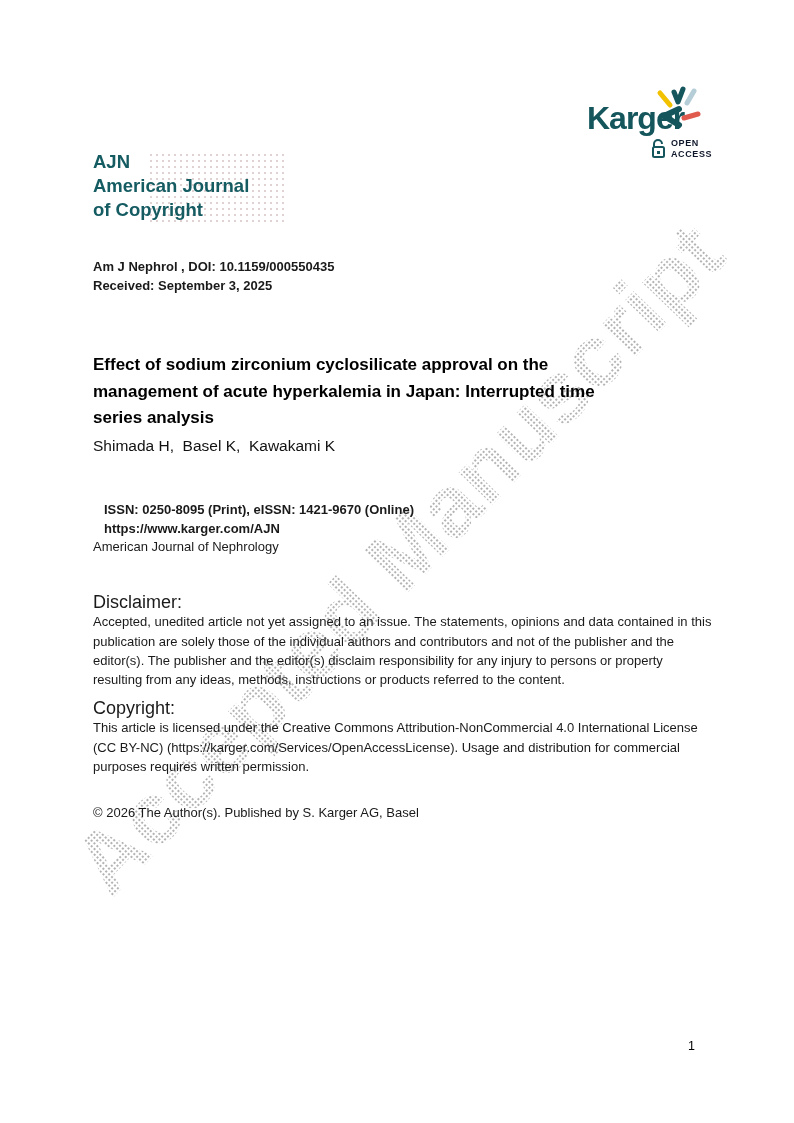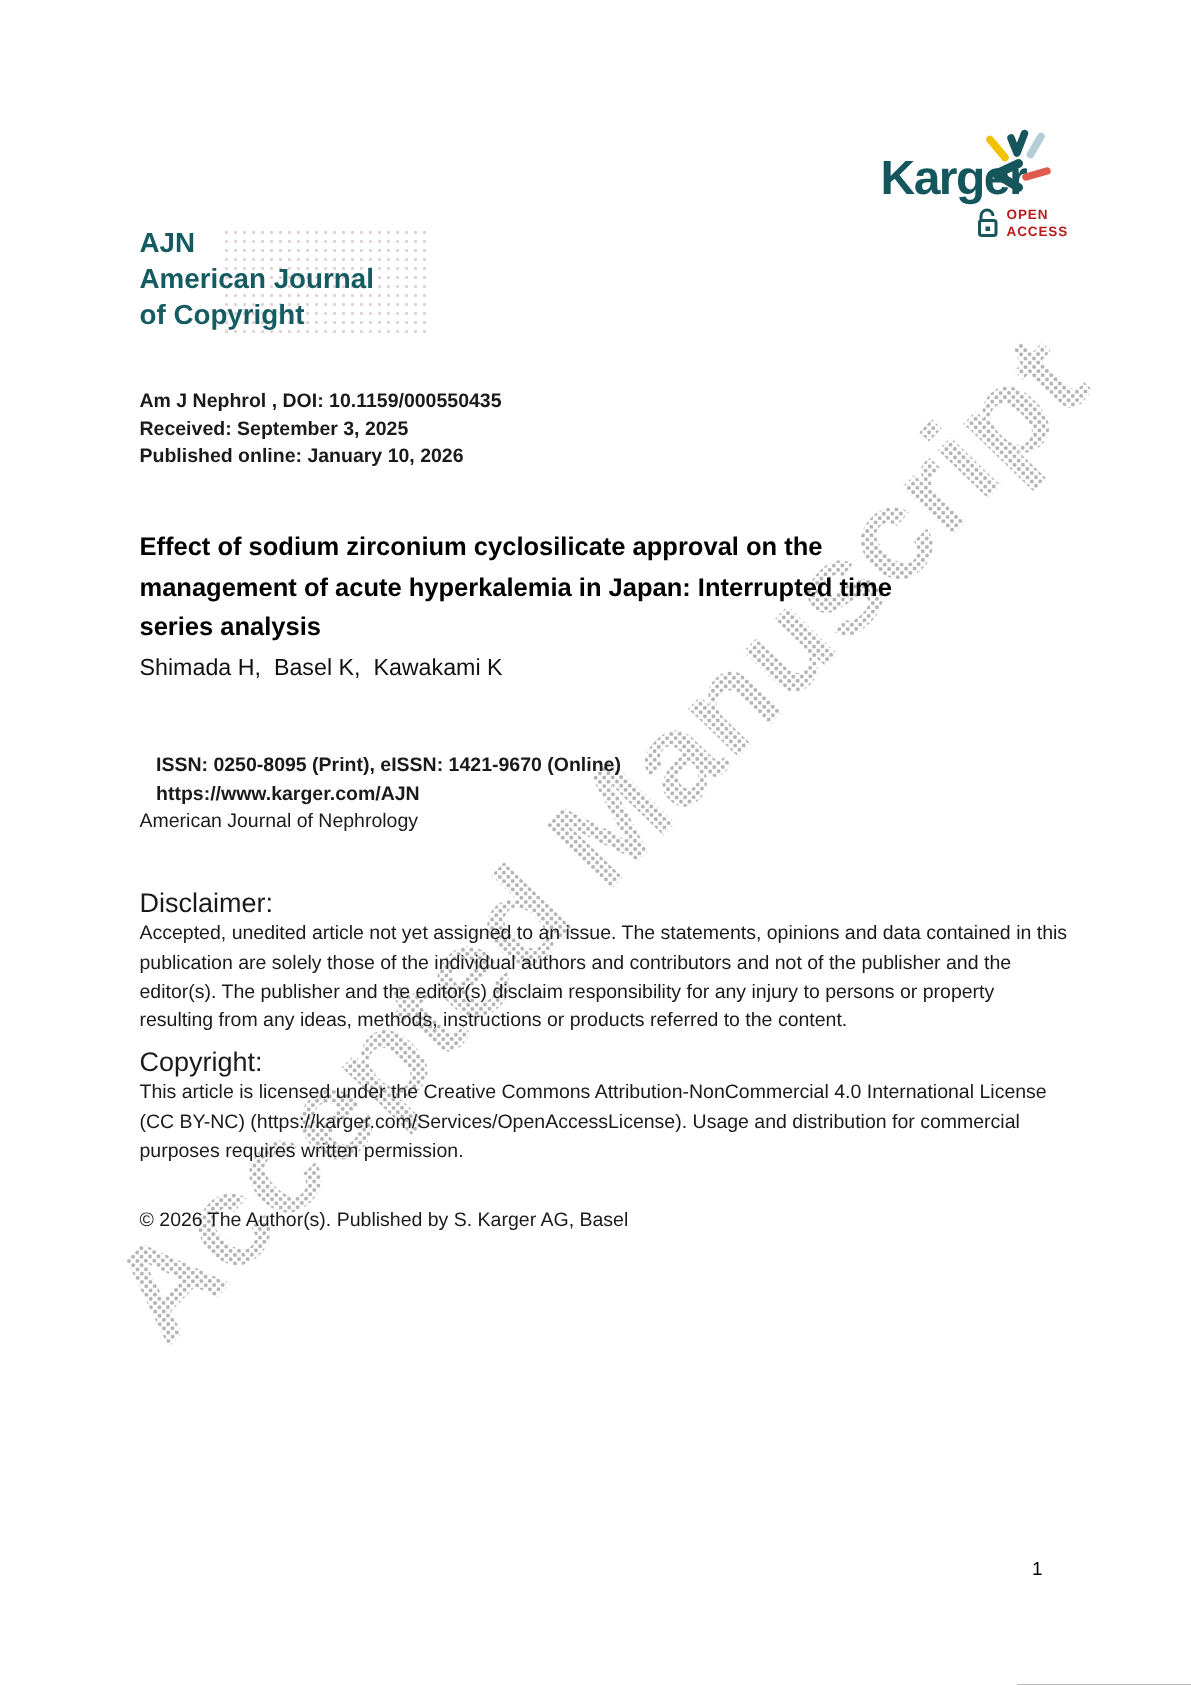--- a/index.html
+++ b/index.html
@@ -42,21 +42,21 @@
   .karger-wordmark {
     position: absolute; left: 4px; top: 10px;
     font-size: 32px; font-weight: 600; letter-spacing: -1px;
     color: #14565c;
   }
   .karger-spark { position: absolute; left: 70px; top: -6px; }
 
   .open-access-badge {
     position: absolute; left: 650px; top: 138px;
     display: flex; align-items: center; gap: 4px;
-    color: #b91c1c;
+    color: #0f172a;
   }
   .open-access-text { font-size: 9px; font-weight: bold; letter-spacing: 0.6px; line-height: 11px; }
 
   
   .ajn-logo { position: absolute; left: 93px; top: 150px; }
   .ajn-dots {
     position: absolute; left: 55px; top: 2px; width: 138px; height: 74px;
     background-image: radial-gradient(circle, #e0d2d2 0.9px, rgba(255,255,255,0) 1.1px);
     background-size: 6px 6px;
     z-index: 0;
@@ -123,21 +123,20 @@
     <div class="ajn-logo">
       <div class="ajn-dots"></div>
       <div class="ajn-line">AJN</div>
       <div class="ajn-line">American Journal</div>
       <div class="ajn-line">of Copyright</div>
     </div>
 
     <div class="meta-block">
       <div>Am J Nephrol , DOI: 10.1159/000550435</div>
       <div>Received: September 3, 2025</div>
-      <div>Published online: January 10, 2026</div>
     </div>
 
     <div class="title-block">
       <div class="title-line">Effect of sodium zirconium cyclosilicate approval on the</div>
       <div class="title-line">management of acute hyperkalemia in Japan: Interrupted time</div>
       <div class="title-line">series analysis</div>
       <div class="authors">Shimada H,  Basel K,  Kawakami K</div>
     </div>
 
     <div class="issn-block">

